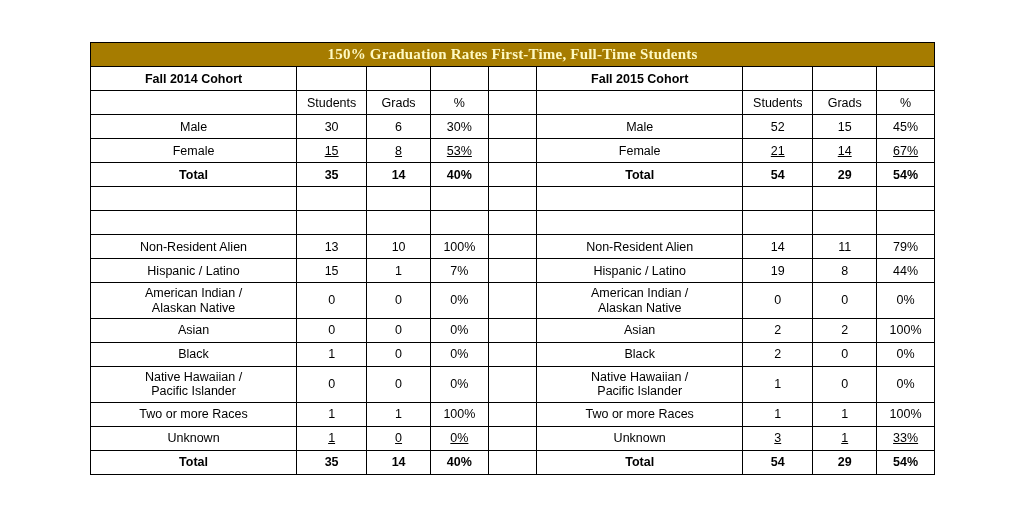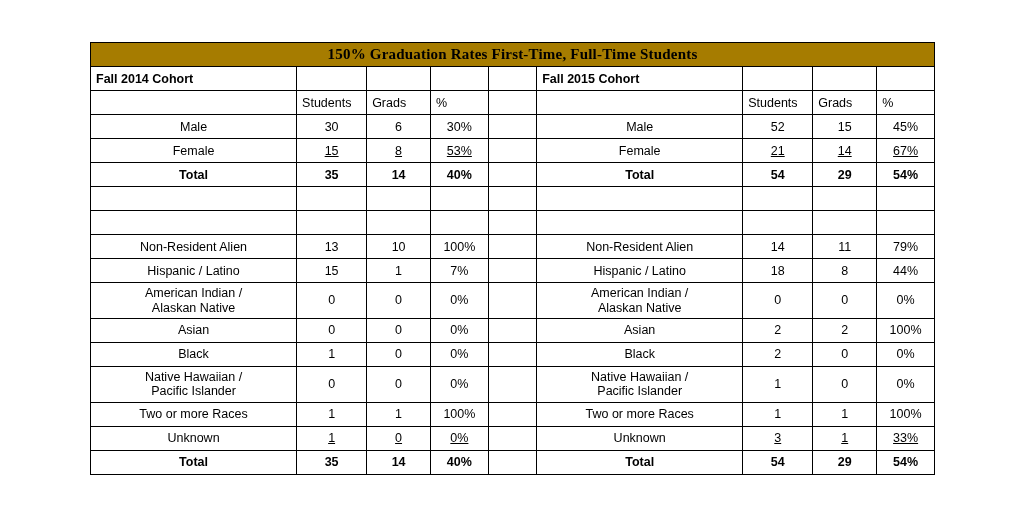--- a/index.html
+++ b/index.html
@@ -32,40 +32,41 @@
   }
   table.grad-table td {
     border: 1px solid #000000;
     padding: 3px 5px;
     vertical-align: middle;
     height: 17px;
     line-height: 1.15;
   }
   .title-cell {
     background: #a67c00;
-    color: #000000;
+    color: #fef9c3;
     font-weight: bold;
     text-align: center;
     font-family: "Liberation Serif", serif;
     font-size: 15px;
     letter-spacing: 0.2px;
     height: 20px;
   }
   .cohort-head {
     font-weight: bold;
-    text-align: left;
+    text-align: center;
     font-size: 12.5px;
   }
   .label-cell {
     text-align: center;
   }
   .num-cell {
     text-align: center;
   }
   .colhead {
+    text-align: center;
   }
   .bold {
     font-weight: bold;
   }
   .underline-val {
     text-decoration: underline;
   }
   .spacer-row td {
     height: 17px;
   }
@@ -187,21 +188,21 @@
             <td class="num-cell">11</td>
             <td class="num-cell">79%</td>
           </tr>
           <tr>
             <td class="label-cell">Hispanic / Latino</td>
             <td class="num-cell">15</td>
             <td class="num-cell">1</td>
             <td class="num-cell">7%</td>
             <td class="gap-col"></td>
             <td class="label-cell">Hispanic / Latino</td>
-            <td class="num-cell">18</td>
+            <td class="num-cell">19</td>
             <td class="num-cell">8</td>
             <td class="num-cell">44%</td>
           </tr>
           <tr>
             <td class="label-cell two-line">
               <span class="lbl-line">American Indian /</span>
               <span class="lbl-line">Alaskan Native</span>
             </td>
             <td class="num-cell">0</td>
             <td class="num-cell">0</td>

